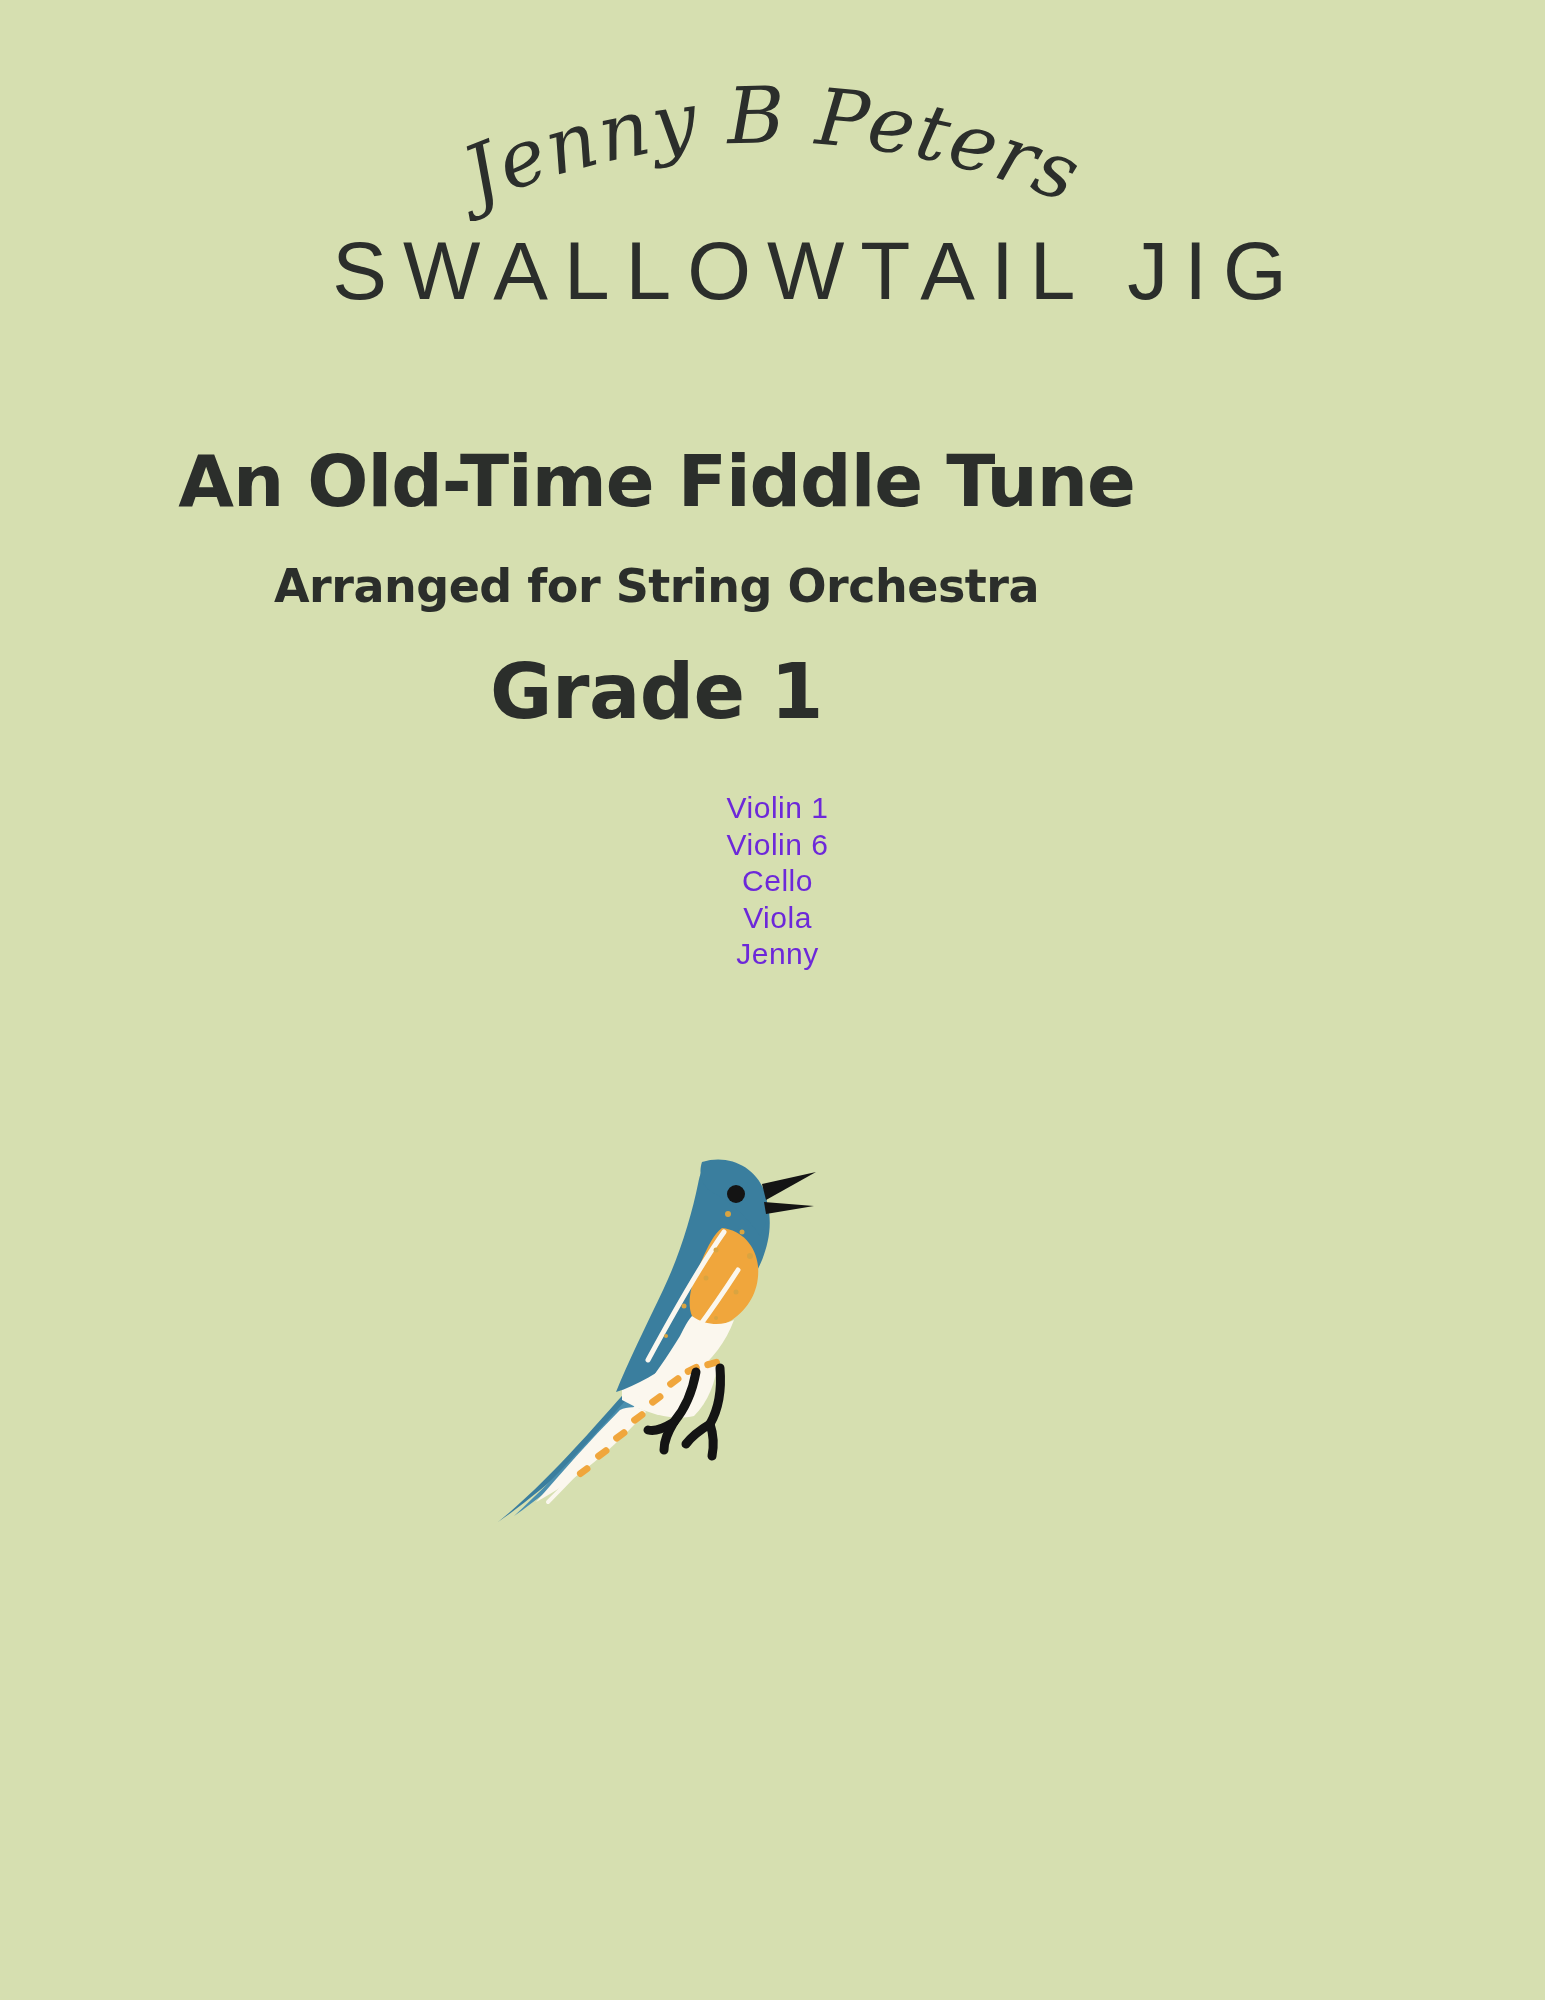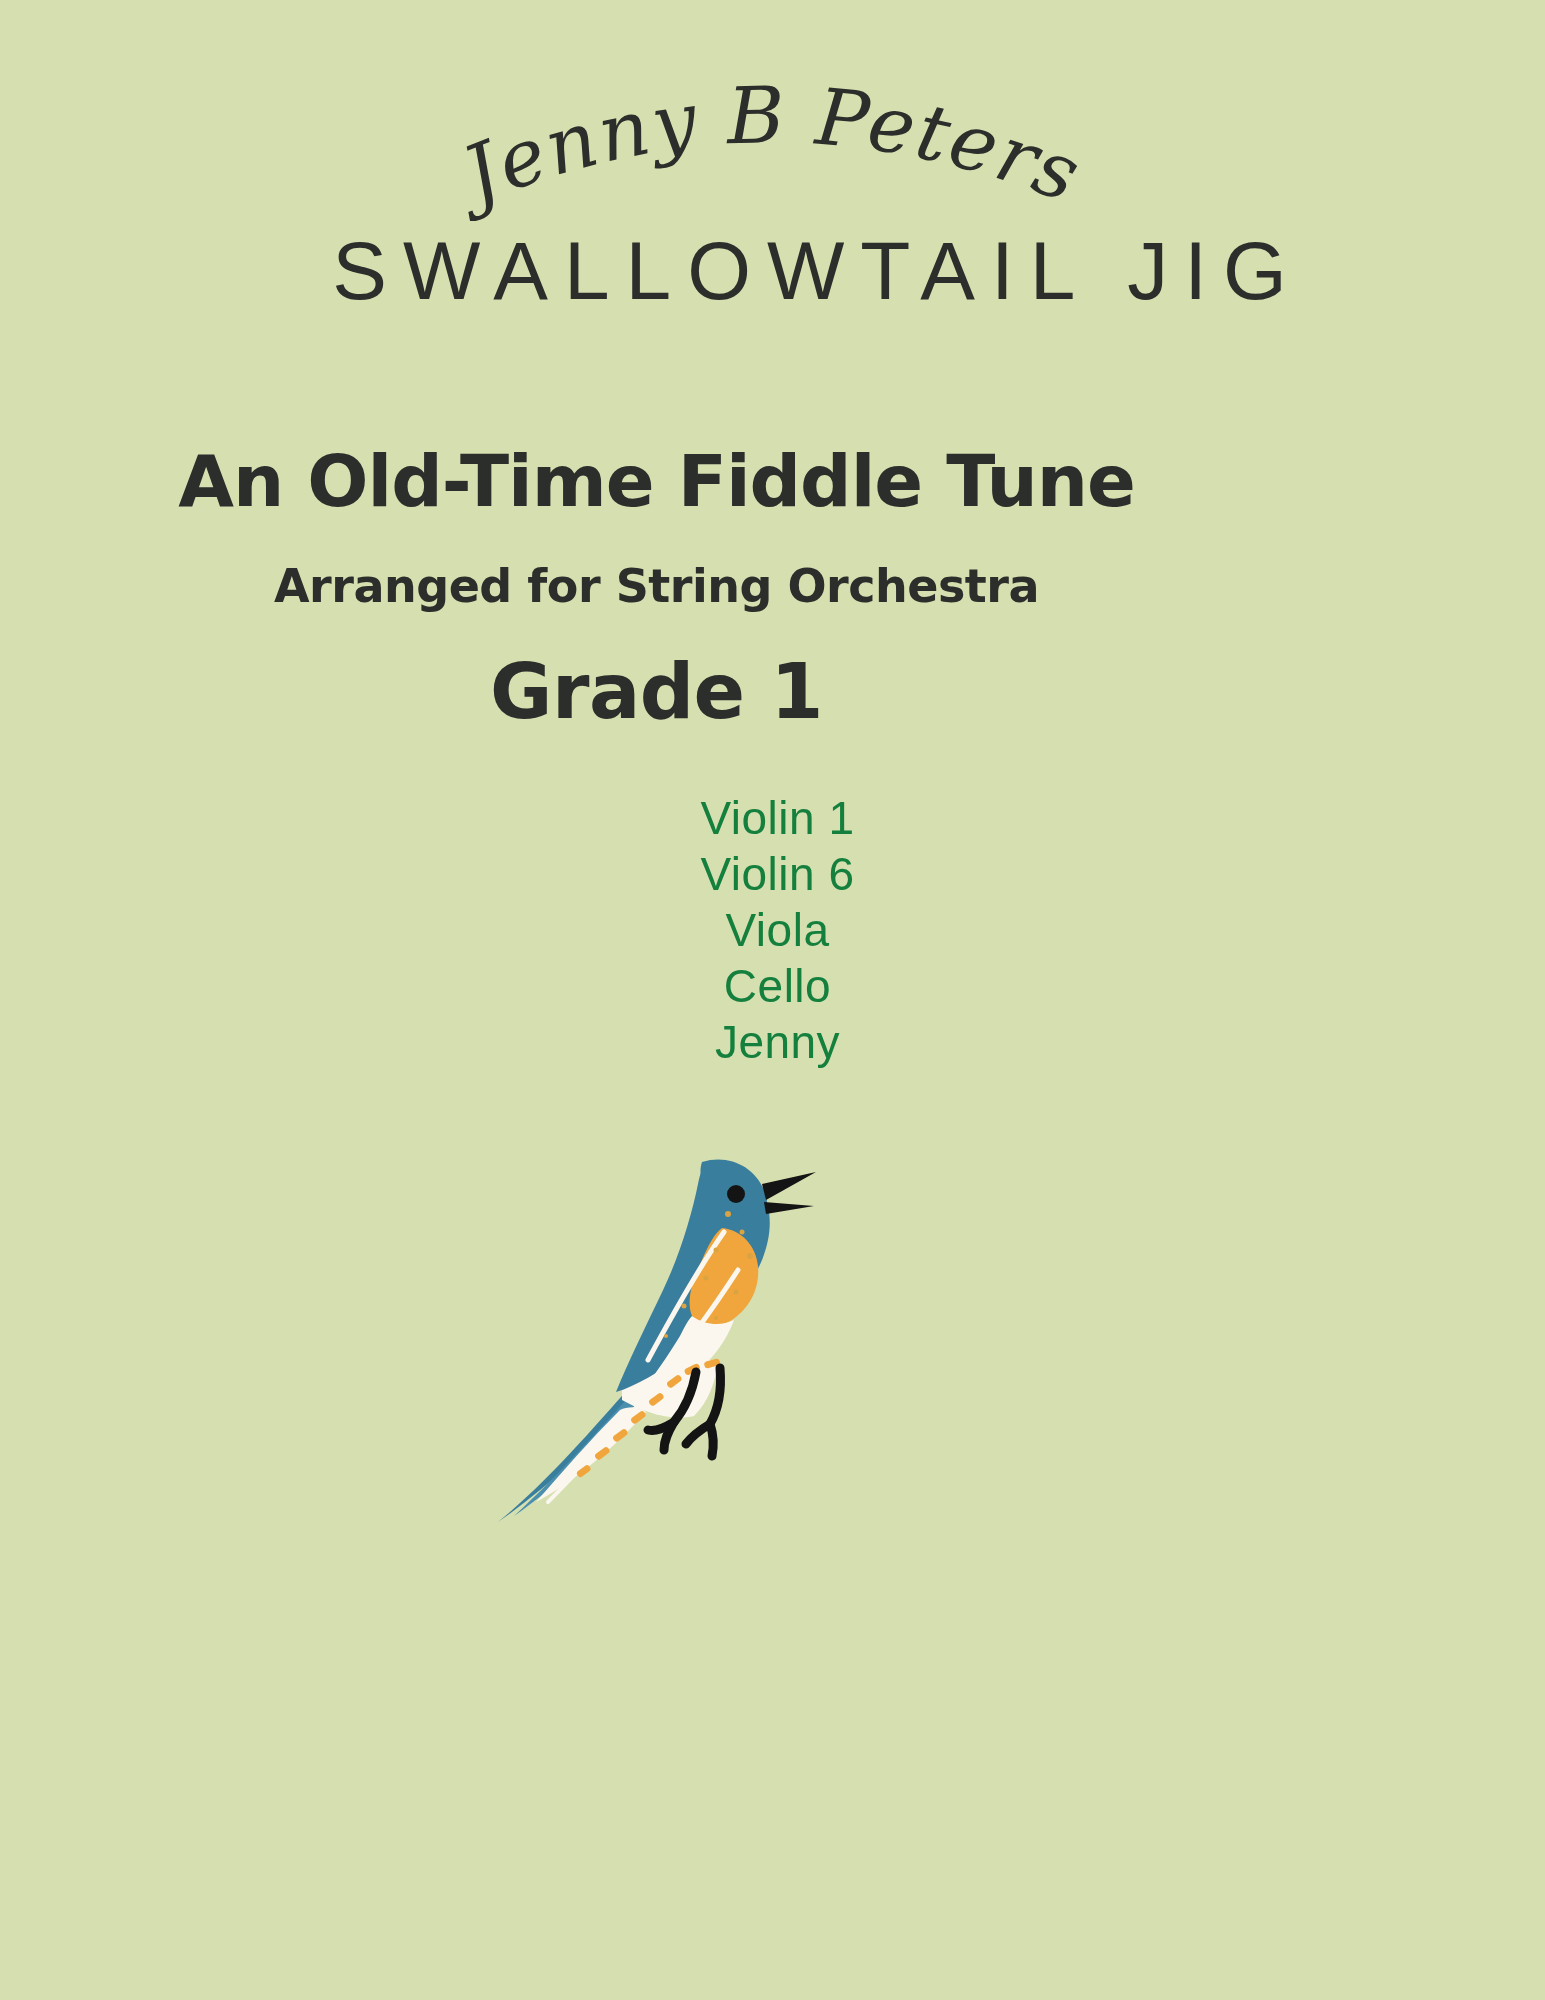--- a/index.html
+++ b/index.html
@@ -104,22 +104,22 @@
   .instrument-list {
     position: absolute;
     top: 790px;
     left: 0;
     width: 1545px;
     text-align: center;
   }
   .instrument-item {
     font-family: "Liberation Sans", sans-serif;
     font-weight: 400;
-    font-size: 46px;
-    color: #15803d;
+    font-size: 30px;
+    color: #6d28d9;
     line-height: 1.22;
     letter-spacing: 0.5px;
     padding-left: 10px;
   }
 
   
   .bird-illustration {
     position: absolute;
     top: 1110px;
     left: 470px;
@@ -152,22 +152,22 @@
 
   <div class="subtitle-block">
     <div class="subtitle-1">An Old-Time Fiddle Tune</div>
     <div class="subtitle-2">Arranged for String Orchestra</div>
     <div class="grade-line">Grade 1</div>
   </div>
 
   <div class="instrument-list">
     <div class="instrument-item">Violin 1</div>
     <div class="instrument-item">Violin 6</div>
+    <div class="instrument-item">Cello</div>
     <div class="instrument-item">Viola</div>
-    <div class="instrument-item">Cello</div>
     <div class="instrument-item">Jenny</div>
   </div>
 
   <div class="bird-illustration">
     <svg viewBox="0 0 380 420" xmlns="http://www.w3.org/2000/svg">
 
       <path d="M 168,268 C 130,310 80,370 28,412 C 72,382 128,330 176,288 Z" fill="#3a7e9e"></path>
       <path d="M 172,272 C 140,308 92,362 44,406 C 88,376 140,326 180,286 Z" fill="#4a8fae"></path>
 
       <path d="M 150,300 C 120,330 92,362 66,392 C 104,372 146,336 176,302

